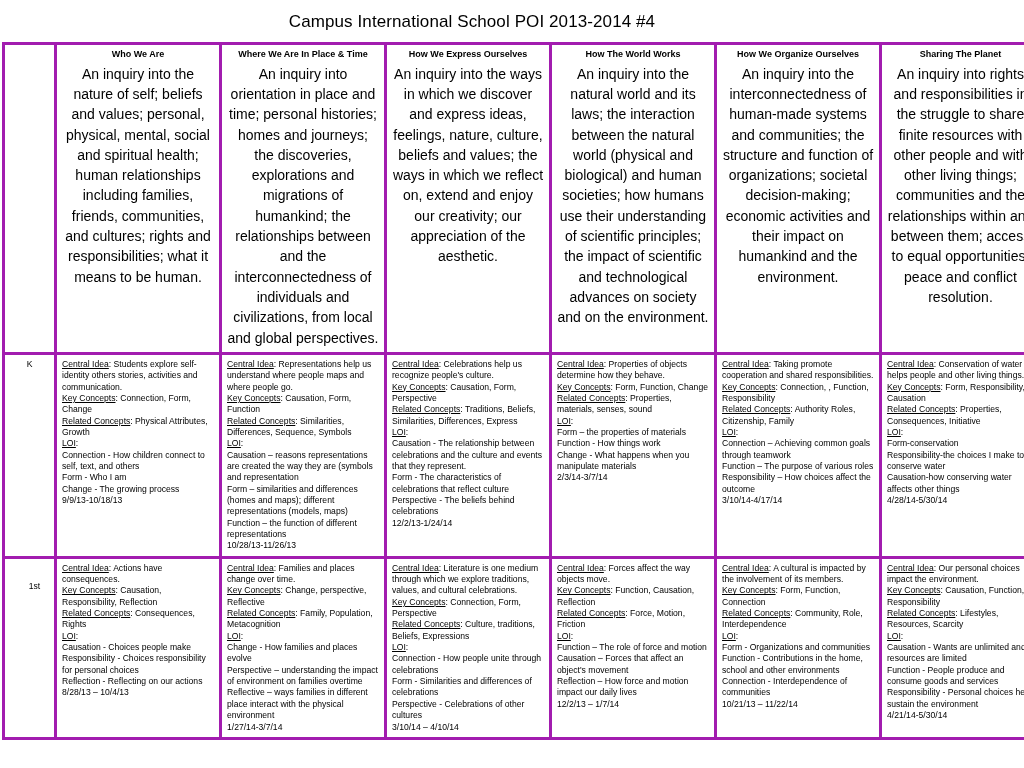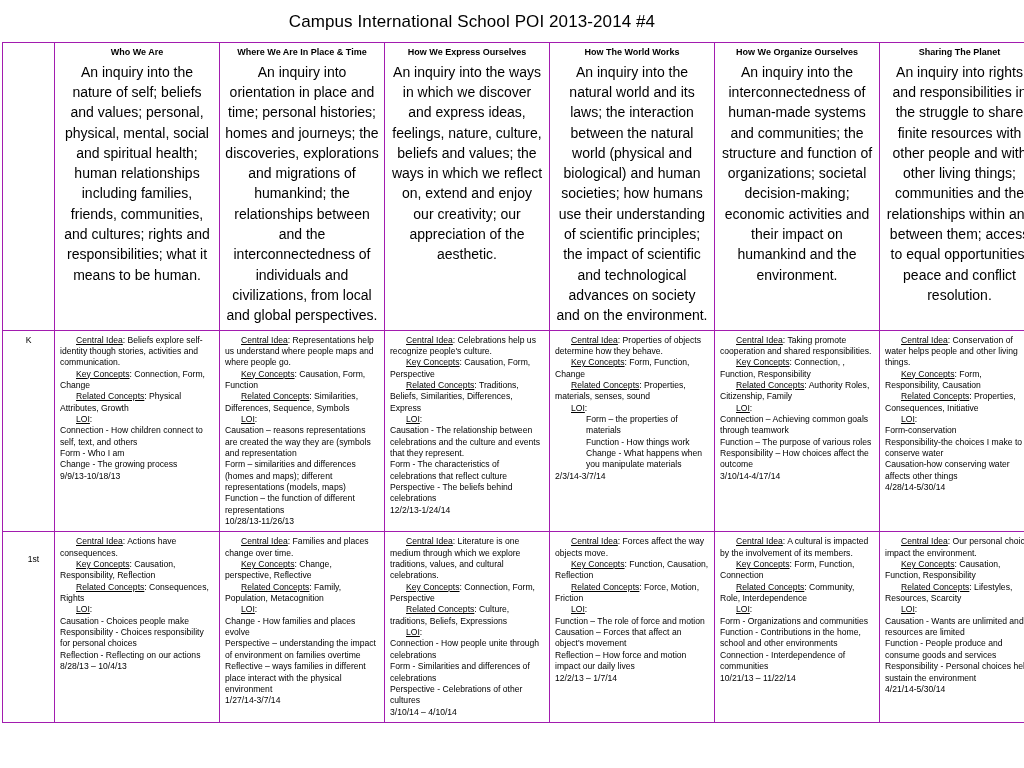--- a/index.html
+++ b/index.html
@@ -29,21 +29,21 @@
     padding: 12px 0 10px 0;
     letter-spacing: 0.1px;
   }
   table.poi {
     border-collapse: collapse;
     width: 1020px;
     margin: 0 0 0 2px;
     table-layout: fixed;
   }
   table.poi td, table.poi th {
-    border: 1px solid #a21caf;
+    border: 3px solid #a21caf;
     vertical-align: top;
     padding: 4px 5px 4px 5px;
     font-size: 8.6px;
     line-height: 1.32;
     font-weight: normal;
     box-sizing: border-box;
   }
   
   col.c-grade { width: 52px; }
   col.c-theme { width: 165px; }
@@ -78,21 +78,20 @@
     padding-top: 32px;
   }
   .grade-cell.row-1st { padding-top: 22px; padding-left: 15px; }
 
   
   .body-cell p {
     margin: 0 0 0 0;
   }
   .lbl {
     text-decoration: underline;
-    margin-left: 16px;
   }
   .seg {
     margin: 0 0 5px 0;
   }
   .seg:last-child { margin-bottom: 0; }
   .loi-head {
     margin: 0;
   }
   .loi-lines {
     margin: 0 0 0 0;
@@ -147,21 +146,21 @@
           <td class="hdr-cell">
             <span class="hdr-title">Sharing The Planet</span>
             <span class="hdr-desc">An inquiry into rights and responsibilities in the struggle to share finite resources with other people and with other living things; communities and the relationships within and between them; access to equal opportunities; peace and conflict resolution.</span>
           </td>
         </tr>
     </thead>
     <tbody id="poi-body">
         <tr>
           <td class="grade-cell">K</td>
           <td class="body-cell">
-            <p class="seg"><span class="lbl">Central Idea</span><span>:  Beliefs explore self-identity though stories, activities and communication.</span></p>
+            <p class="seg"><span class="lbl">Central Idea</span><span>:  Students explore self-identity others stories, activities and communication.</span></p>
             <p class="seg"><span class="lbl">Key Concepts</span><span>: Connection, Form, Change</span></p>
             <p class="seg"><span class="lbl">Related Concepts</span><span>: Physical Attributes, Growth</span></p>
             <p class="loi-head"><span class="lbl">LOI</span><span>:</span></p>
             <p class="loi-lines" style="white-space: pre-line;">Connection - How children connect to self, text, and others
 Form - Who I am
 Change - The growing process</p>
             <p class="dates">9/9/13-10/18/13</p>
           </td>
           <td class="body-cell">
             <p class="seg"><span class="lbl">Central Idea</span><span>:  Representations help us understand where people maps and where people go.</span></p>
@@ -181,21 +180,21 @@
             <p class="loi-lines" style="white-space: pre-line;">Causation - The relationship between celebrations and the culture and events that they represent.
 Form - The characteristics of celebrations that reflect culture
 Perspective - The beliefs behind celebrations</p>
             <p class="dates">12/2/13-1/24/14</p>
           </td>
           <td class="body-cell">
             <p class="seg"><span class="lbl">Central Idea</span><span>:  Properties of objects determine how they behave.</span></p>
             <p class="seg"><span class="lbl">Key Concepts</span><span>:  Form, Function, Change</span></p>
             <p class="seg"><span class="lbl">Related Concepts</span><span>:  Properties, materials, senses, sound</span></p>
             <p class="loi-head"><span class="lbl">LOI</span><span>:</span></p>
-            <p class="loi-lines" style="white-space: pre-line; margin-left: 31px;">Form – the properties of materials
+            <p class="loi-lines" style="white-space: pre-line;">Form – the properties of materials
 Function - How things work
 Change - What happens when you manipulate materials</p>
             <p class="dates">2/3/14-3/7/14</p>
           </td>
           <td class="body-cell">
             <p class="seg"><span class="lbl">Central Idea</span><span>:  Taking promote cooperation and shared responsibilities.</span></p>
             <p class="seg"><span class="lbl">Key Concepts</span><span>:  Connection, , Function, Responsibility</span></p>
             <p class="seg"><span class="lbl">Related Concepts</span><span>:  Authority Roles, Citizenship, Family</span></p>
             <p class="loi-head"><span class="lbl">LOI</span><span>:</span></p>
             <p class="loi-lines" style="white-space: pre-line;">Connection – Achieving common goals through teamwork

